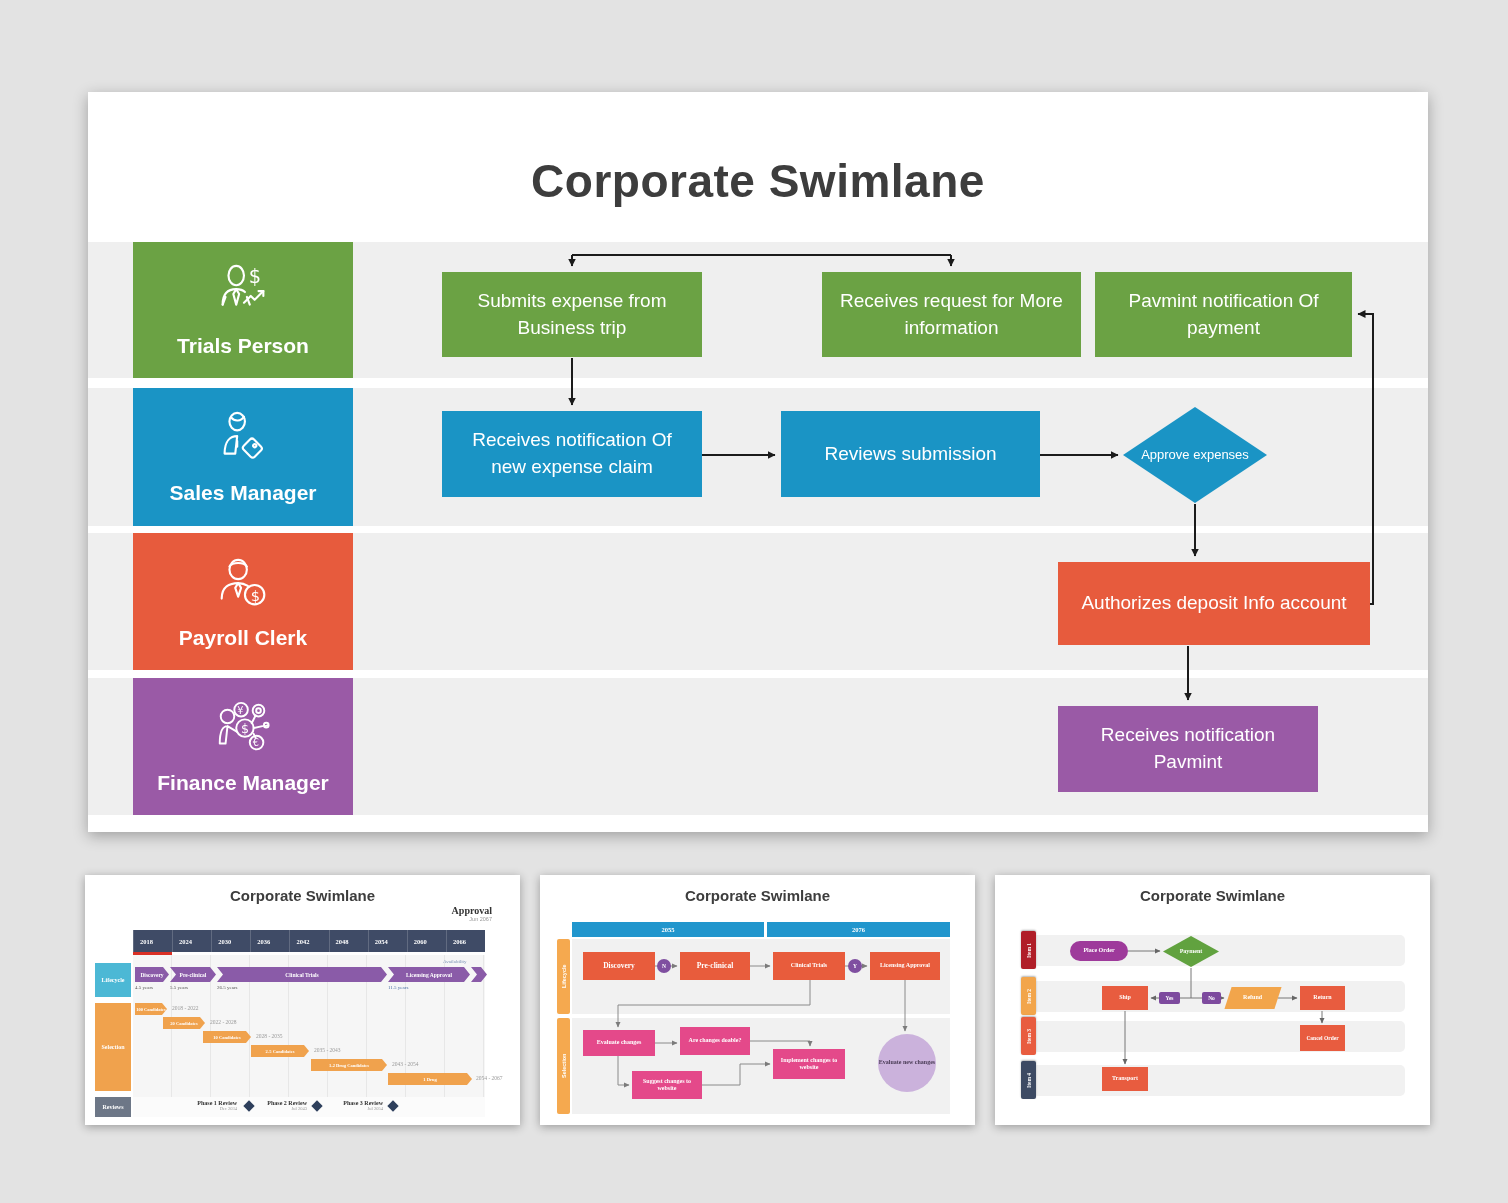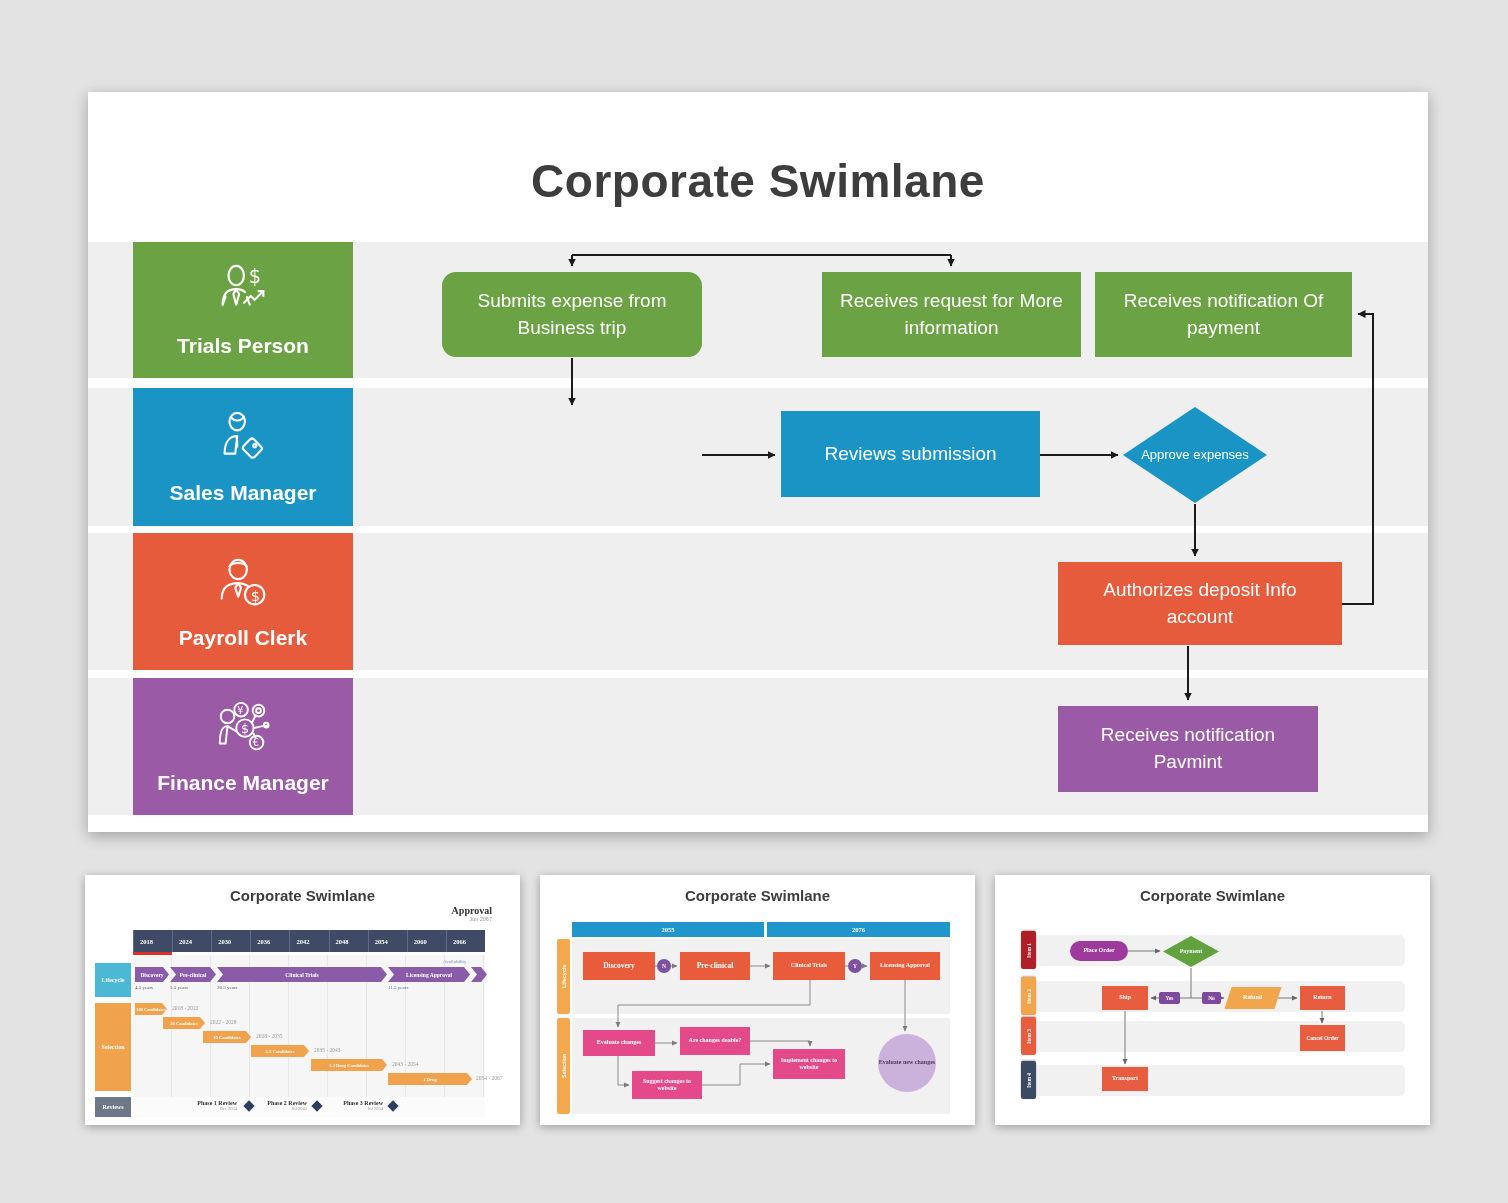--- a/index.html
+++ b/index.html
@@ -159,26 +159,27 @@
       <path d="M863,163 L863,174" marker-end="url(#ah-main)"></path>
       <path d="M484,266 L484,313" marker-end="url(#ah-main)"></path>
       <path d="M614,363 L687,363" marker-end="url(#ah-main)"></path>
       <path d="M952,363 L1030,363" marker-end="url(#ah-main)"></path>
       <path d="M1107,412 L1107,464" marker-end="url(#ah-main)"></path>
       <path d="M1230,512 L1285,512 L1285,222 L1270,222" marker-end="url(#ah-main)"></path>
       <path d="M1100,554 L1100,608" marker-end="url(#ah-main)"></path>
     </g>
   </svg>
 
-  <div class="node bg-green" style="left:354px; top:180px; width:260px; height:85px;border-radius:14px;">Submits expense from Business trip</div>
+  <div class="node bg-green" style="left:354px; top:180px; width:260px; height:85px;">Submits expense from Business trip</div>
   <div class="node bg-green" style="left:734px; top:180px; width:259px; height:85px;">Receives request for More information</div>
-  <div class="node bg-green" style="left:1007px; top:180px; width:257px; height:85px;">Receives notification Of payment</div>
+  <div class="node bg-green" style="left:1007px; top:180px; width:257px; height:85px;">Pavmint notification Of payment</div>
+  <div class="node bg-blue" style="left:354px; top:319px; width:260px; height:86px;">Receives notification Of new expense claim</div>
   <div class="node bg-blue" style="left:693px; top:319px; width:259px; height:86px;">Reviews submission</div>
   <div class="diamond">Approve expenses</div>
-  <div class="node bg-orange" style="left:970px; top:470px; width:284px; height:83px;">Authorizes deposit Info account</div>
+  <div class="node bg-orange" style="left:970px; top:470px; width:312px; height:83px;">Authorizes deposit Info account</div>
   <div class="node bg-purple" style="left:970px; top:614px; width:260px; height:86px;">Receives notification Pavmint</div>
 </div>
 
 <div class="thumb thumb-1">
   <div class="thumb-title">Corporate Swimlane</div>
   <div class="t1-approval">
     <div class="a1">Approval</div>
     <div class="a2">Jun 2067</div>
   </div>
   <div class="t1-yearbar">

